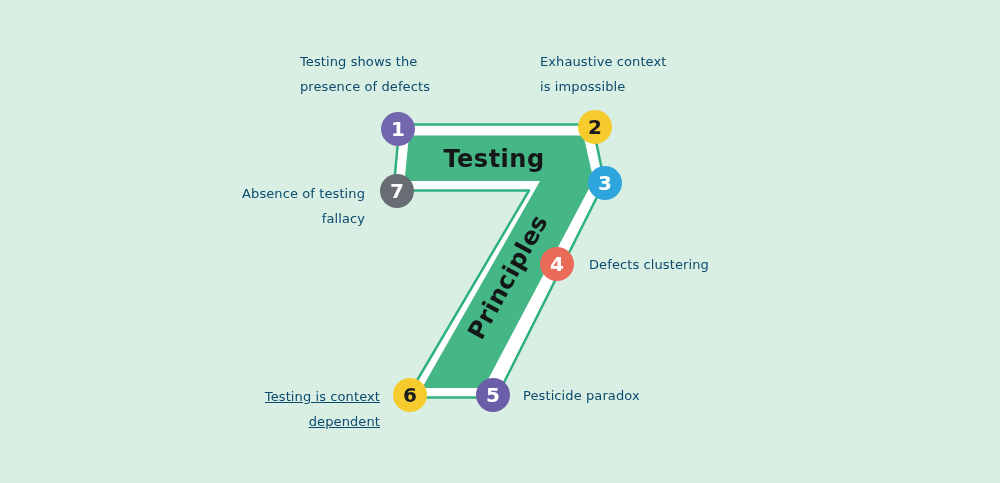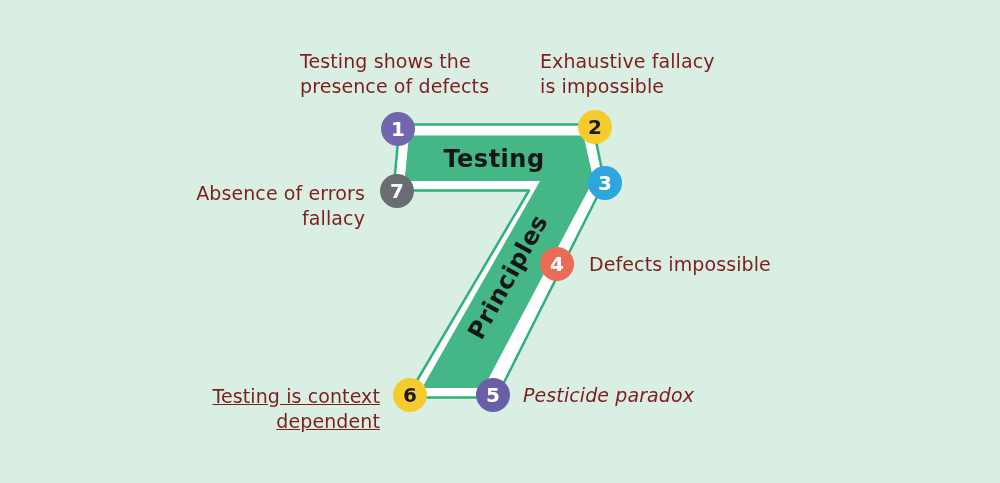--- a/index.html
+++ b/index.html
@@ -31,23 +31,23 @@
   .shape-word-bar { font-size: 24px; letter-spacing: 0.5px; }
   .shape-word-stem { font-size: 24px; letter-spacing: 0.5px; }
   .badge-num {
     font-family: "DejaVu Sans", "Liberation Sans", sans-serif;
     font-weight: 700;
     font-size: 20px;
     text-anchor: middle;
   }
   .label {
     position: absolute;
-    font-size: 19px;
+    font-size: 13px;
     line-height: 25px;
-    color: #7f1d1d;
+    color: #0c4a6e;
     white-space: pre-line;
     letter-spacing: 0.1px;
   }
   .label.align-right { text-align: right; }
 </style>
 </head>
 <body>
 
 <div class="canvas">
 
@@ -93,27 +93,27 @@
 
     <g>
       <circle cx="397" cy="191" r="17" fill="#696d73"></circle>
       <text class="badge-num" x="397" y="198" fill="#ffffff">7</text>
     </g>
   </svg>
 
   <div class="label" style="left:300px; top:49px;">Testing shows the
 presence of defects</div>
 
-  <div class="label" style="left:540px; top:49px;">Exhaustive fallacy
+  <div class="label" style="left:540px; top:49px;">Exhaustive context
 is impossible</div>
 
 
-  <div class="label" style="left:589px; top:252px;">Defects impossible</div>
+  <div class="label" style="left:589px; top:252px;">Defects clustering</div>
 
-  <div class="label" style="left:523px; top:383px;font-style:italic;">Pesticide paradox</div>
+  <div class="label" style="left:523px; top:383px;">Pesticide paradox</div>
 
   <div class="label align-right" style="right:620px; top:384px;text-decoration:underline;">Testing is context
 dependent</div>
 
-  <div class="label align-right" style="right:635px; top:181px;">Absence of errors
+  <div class="label align-right" style="right:635px; top:181px;">Absence of testing
 fallacy</div>
 
 </div>
 
 </body></html>

